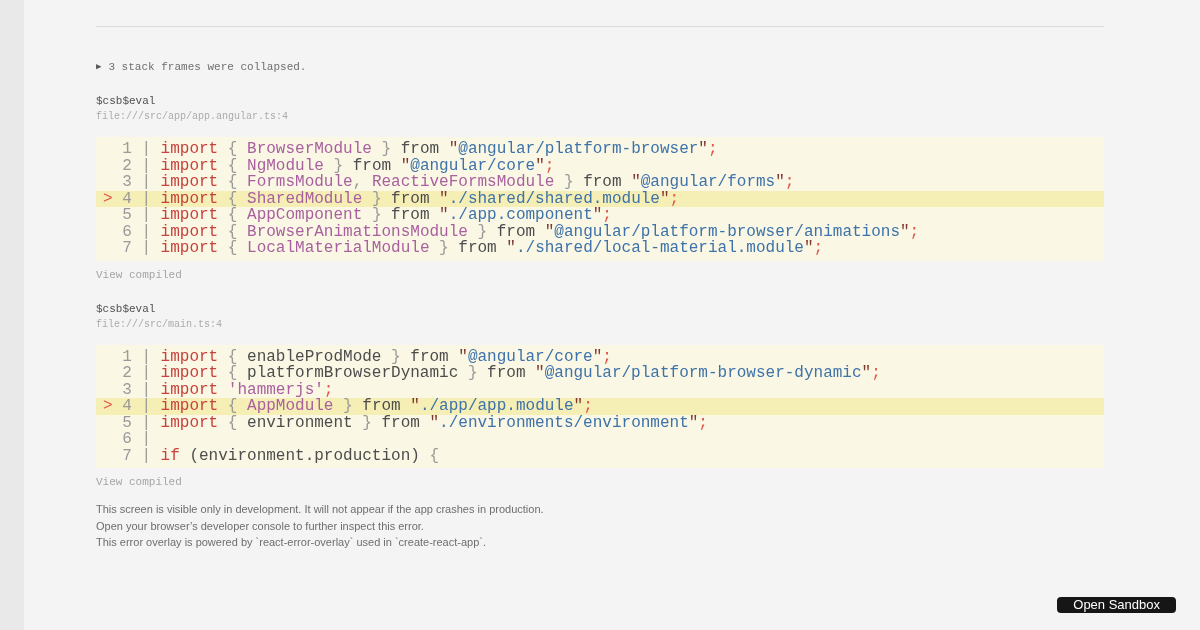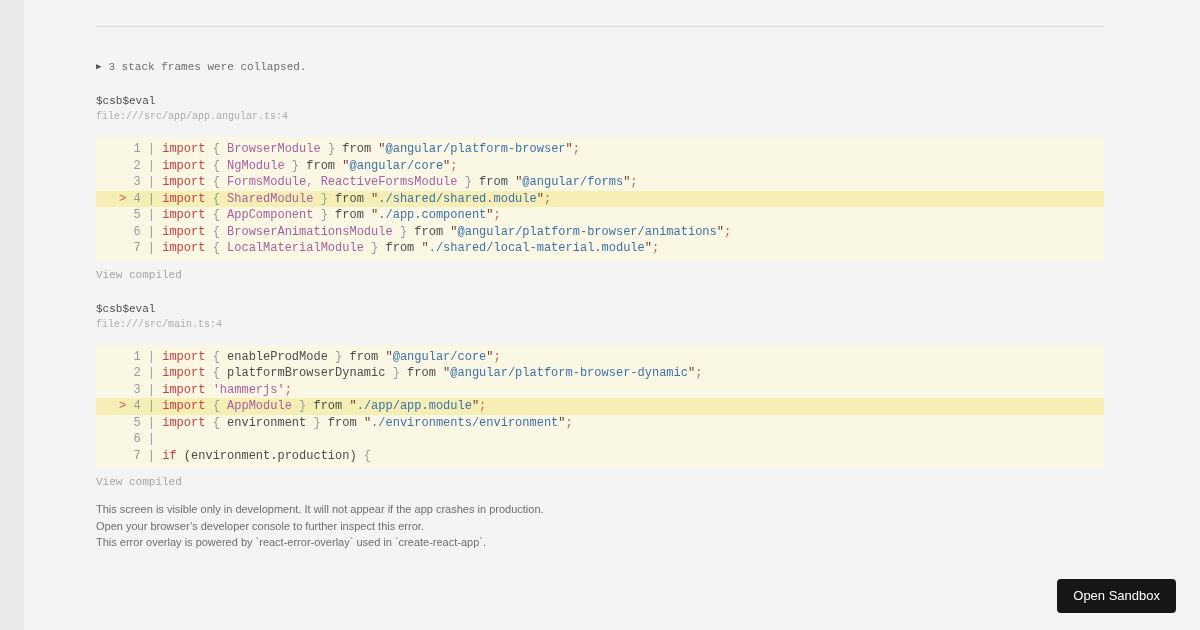--- a/index.html
+++ b/index.html
@@ -76,25 +76,25 @@
     color: #ababab;
   }
   .code-block {
     margin-top: 15px;
     background: #faf7e4;
     padding: 4px 0;
     width: 100%;
   }
   .code-line {
     font-family: "Liberation Mono", monospace;
-    font-size: 12px;
+    font-size: 16px;
     line-height: 16.5px;
     height: 16.5px;
     white-space: pre;
-    padding-left: 23px;
+    padding-left: 7px;
   }
   .code-line.hl { background: #f5eeb5; }
   .c-k { color: #c8423d; }   
   .c-t { color: #a9609f; }   
   .c-p { color: #4d4d4d; }   
   .c-g { color: #9a9a9a; }   
   .c-q { color: #7e3a30; }   
   .c-s { color: #3d72aa; }   
   .c-x { color: #e0574a; }   
   .view-compiled {
@@ -111,21 +111,21 @@
     color: #6e6e6e;
   }
   .open-sandbox-btn {
     position: absolute;
     right: 24px; bottom: 17px;
     background: #161616;
     color: #ffffff;
     font-family: "Liberation Sans", sans-serif;
     font-size: 13px;
     line-height: 16px;
-    padding: 9px 16px;
+    padding: 0 16px;
     border: none;
     border-radius: 4px;
     cursor: pointer;
   }
 </style>
 </head>
 <body>
 
 <div class="left-strip"></div>
 

